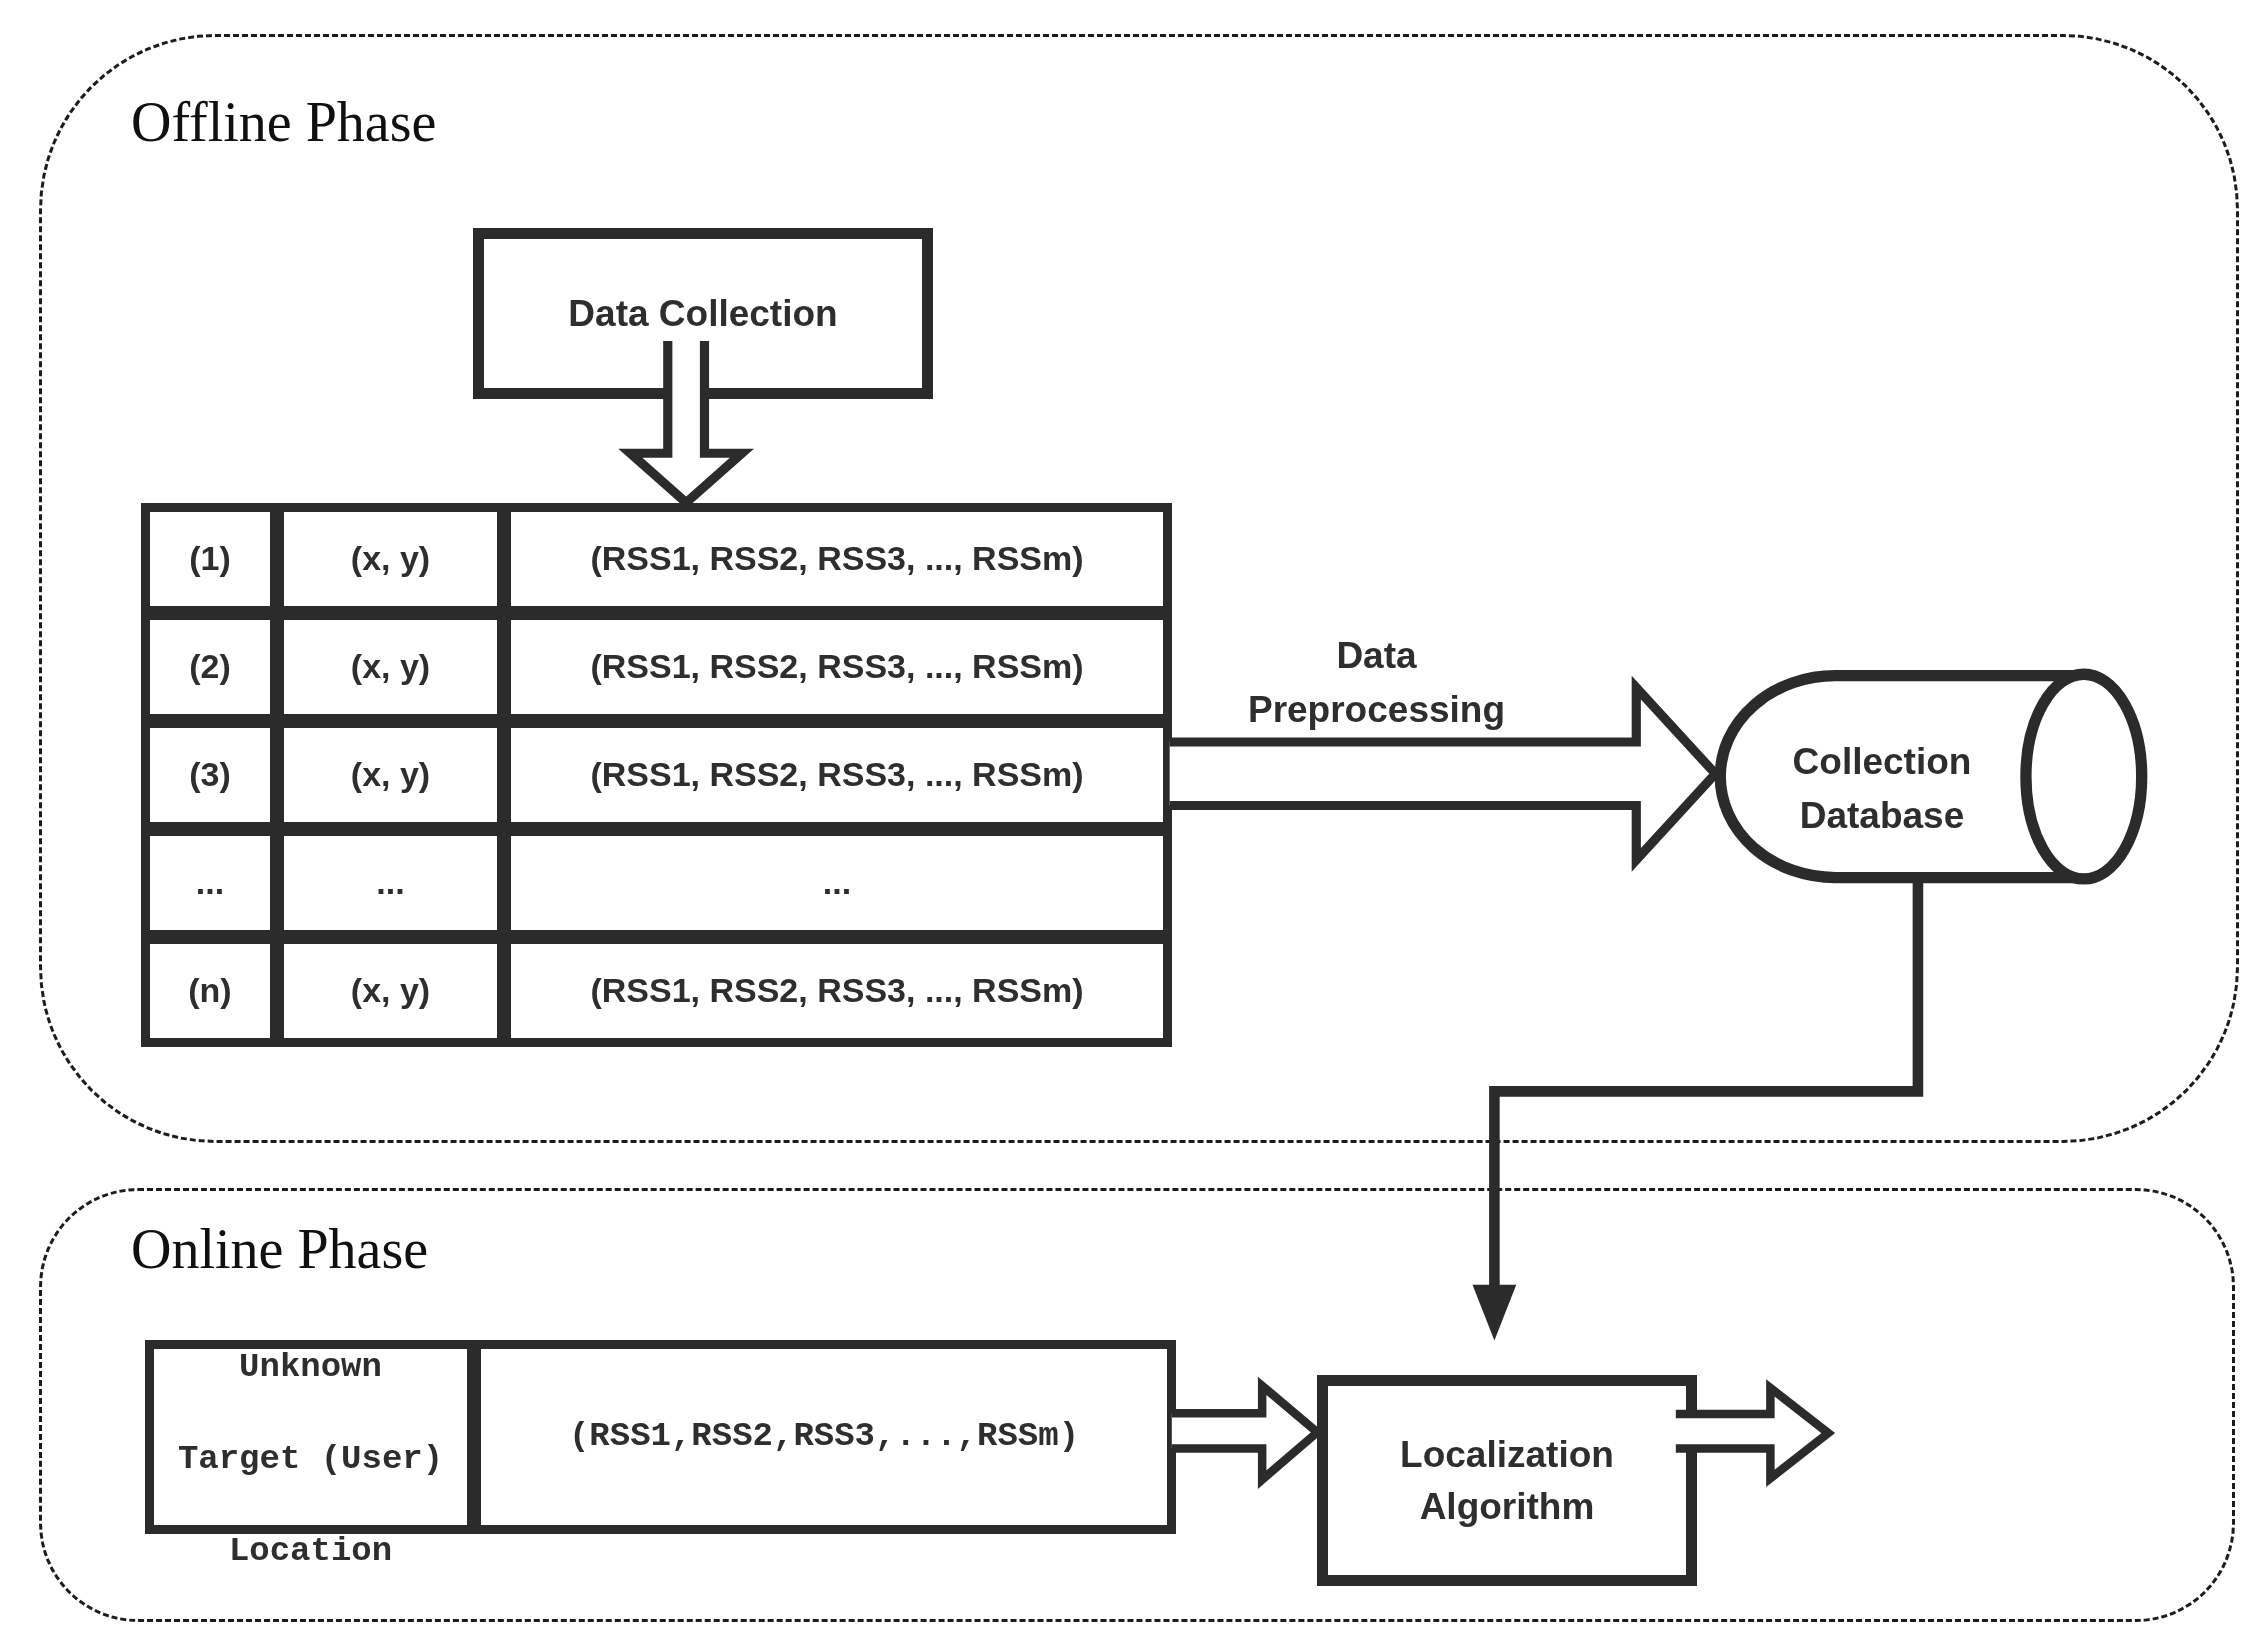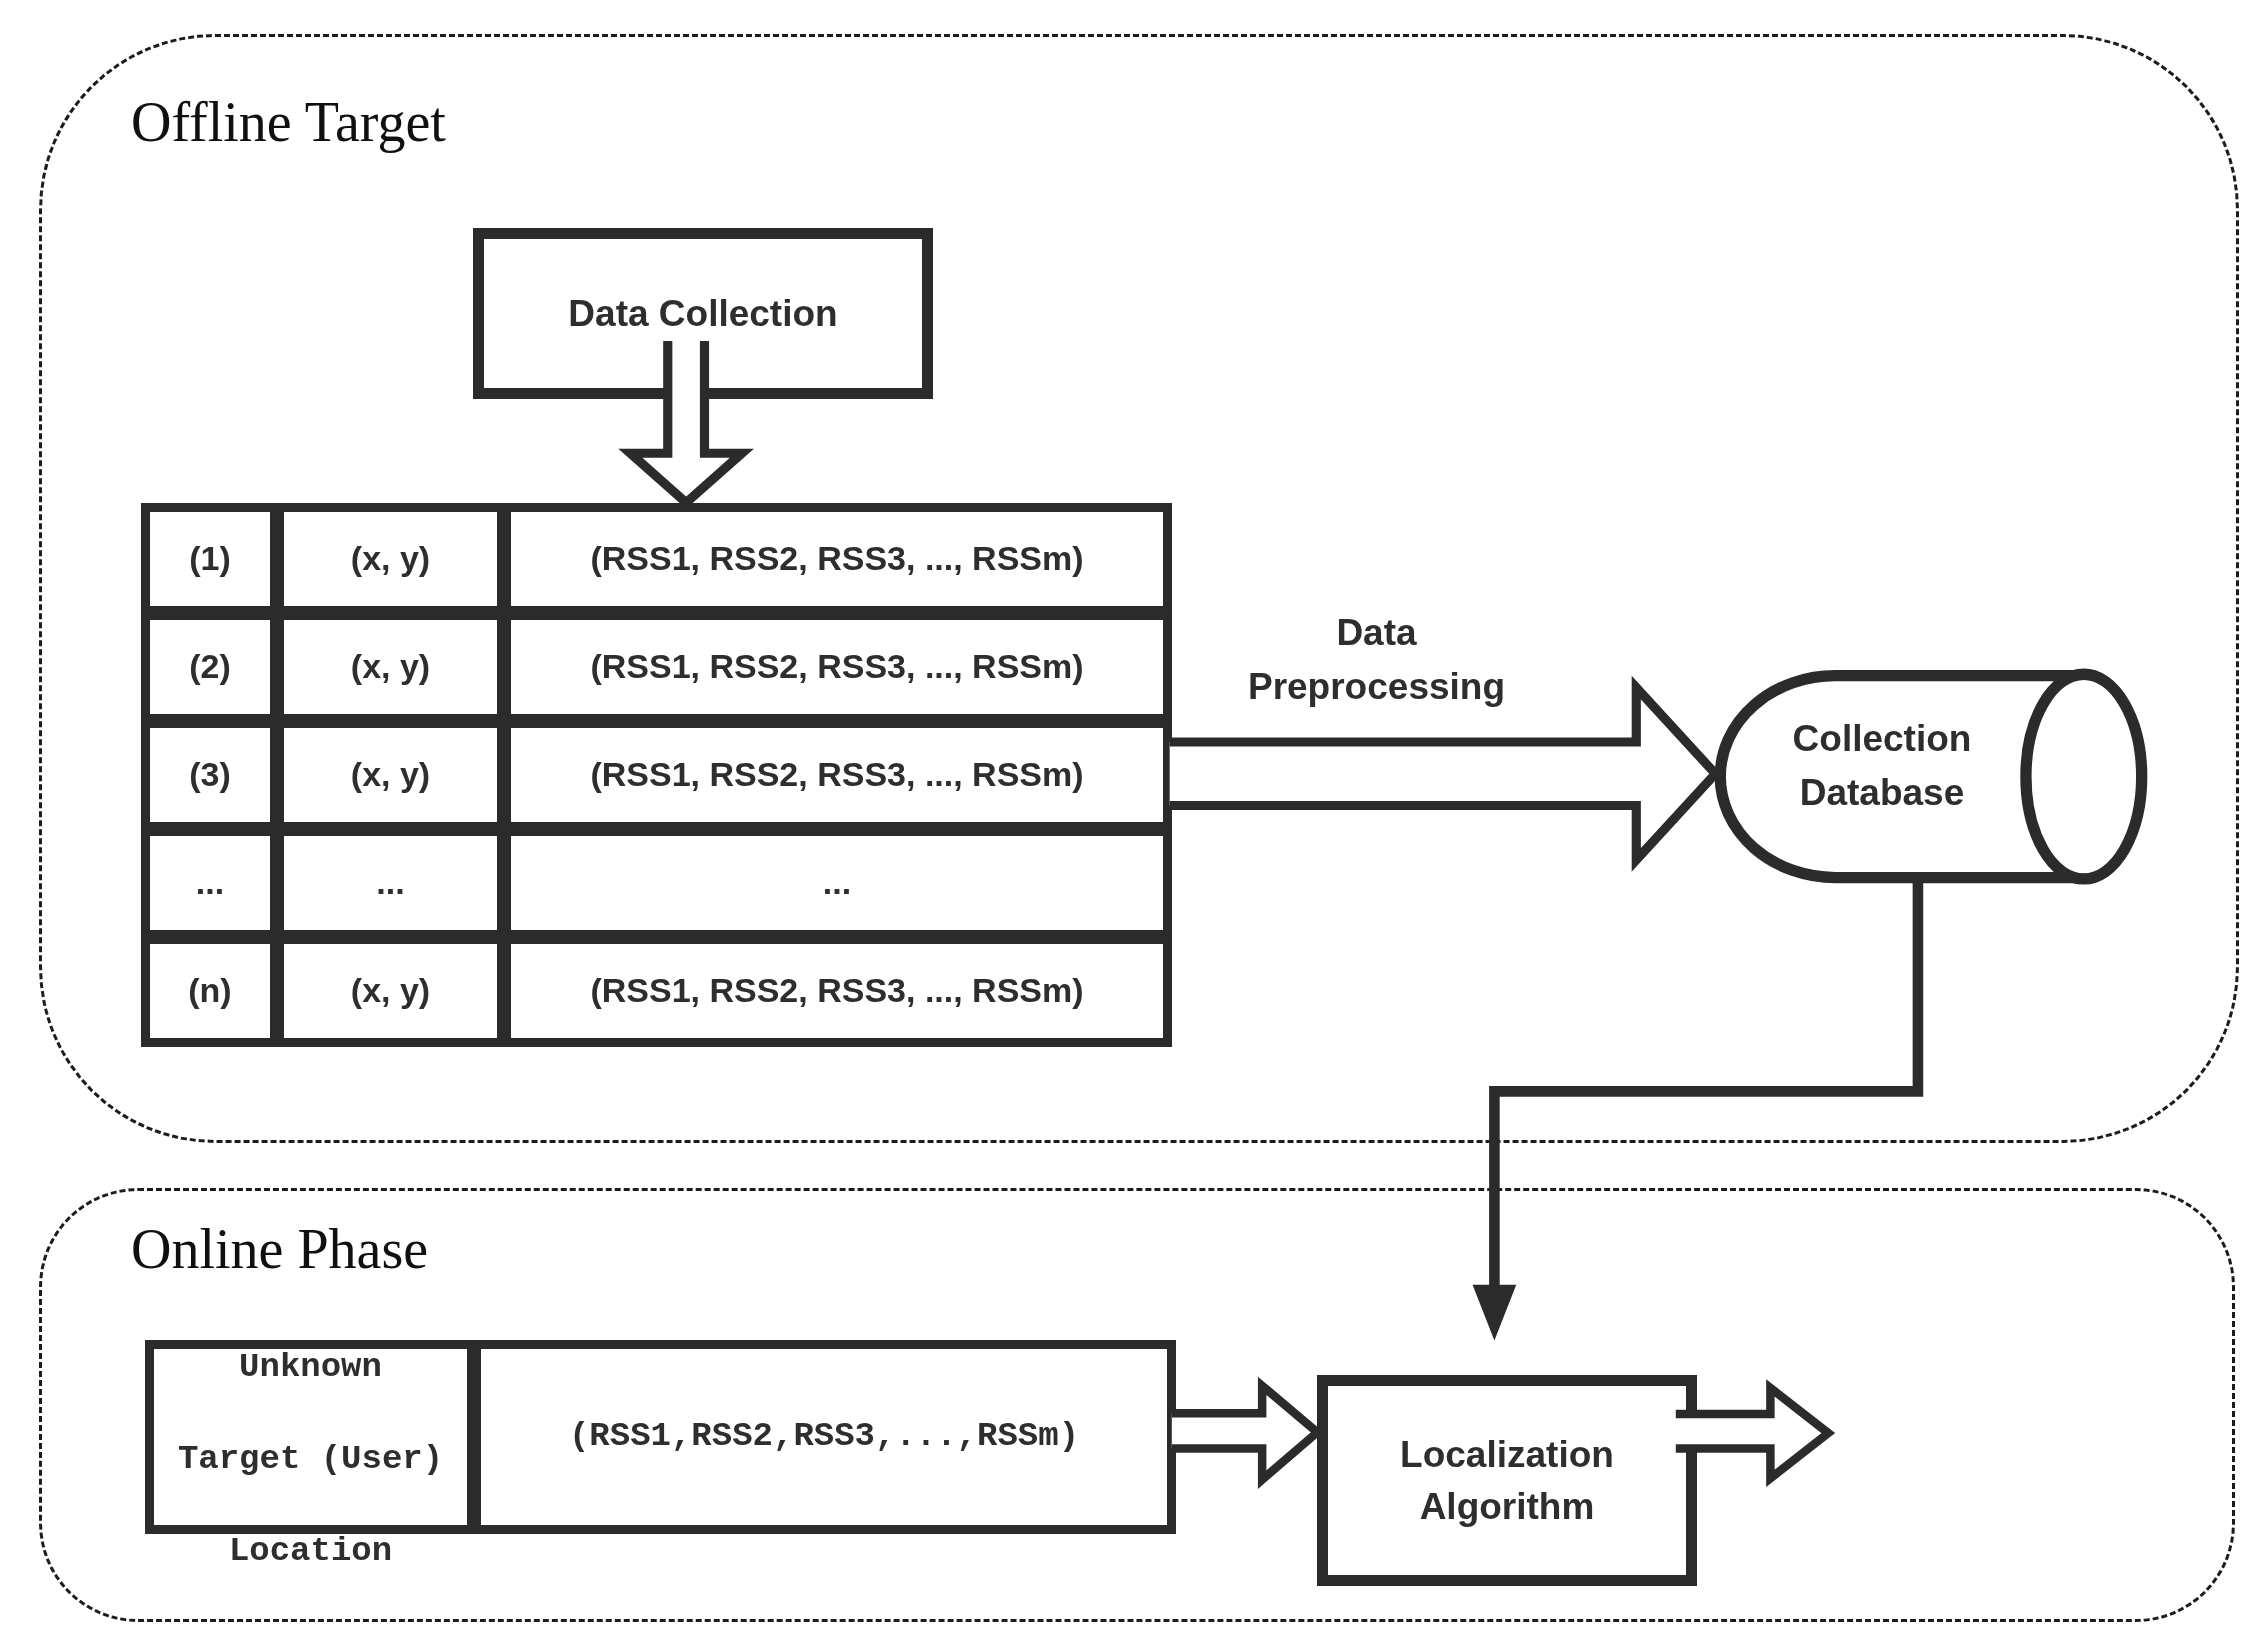--- a/index.html
+++ b/index.html
@@ -77,37 +77,37 @@
     border:7.8px solid #2b2b2b;
     background:#ffffff;
     display:flex;align-items:center;justify-content:center;
     text-align:center;
     font-weight:bold;font-size:34px;color:#2e2e2e;
     line-height:1.35;
   }
   .float-label{
     position:absolute;
     font-weight:bold;font-size:37px;color:#2e2e2e;
-    text-align:center;line-height:1.45;
+    text-align:center;line-height:1.45;margin-top:23px;
   }
   #preprocessing-label{left:1186px;top:606px;width:381px;}
   #database-label{left:1730px;top:712px;width:304px;z-index:3;}
   svg.overlay{position:absolute;left:0;top:0;z-index:2;}
   .lines{white-space:pre-line;}
 </style>
 </head>
 <body>
 
 <div id="canvas">
 
   <div id="offline-container" class="phase-container"></div>
 
   <div id="online-container" class="phase-container"></div>
 
-  <div class="phase-title" style="left:131px;top:94px;">Offline Target</div>
+  <div class="phase-title" style="left:131px;top:94px;">Offline Phase</div>
   <div class="phase-title" style="left:131px;top:1221px;">Online Phase</div>
 
   <div id="data-collection-box" class="node-box">
     <span>Data Collection</span>
   </div>
 
   <div id="offline-table" class="grid-table">
 
     <div class="cell">(1)</div>
     <div class="cell">(x, y)</div>

